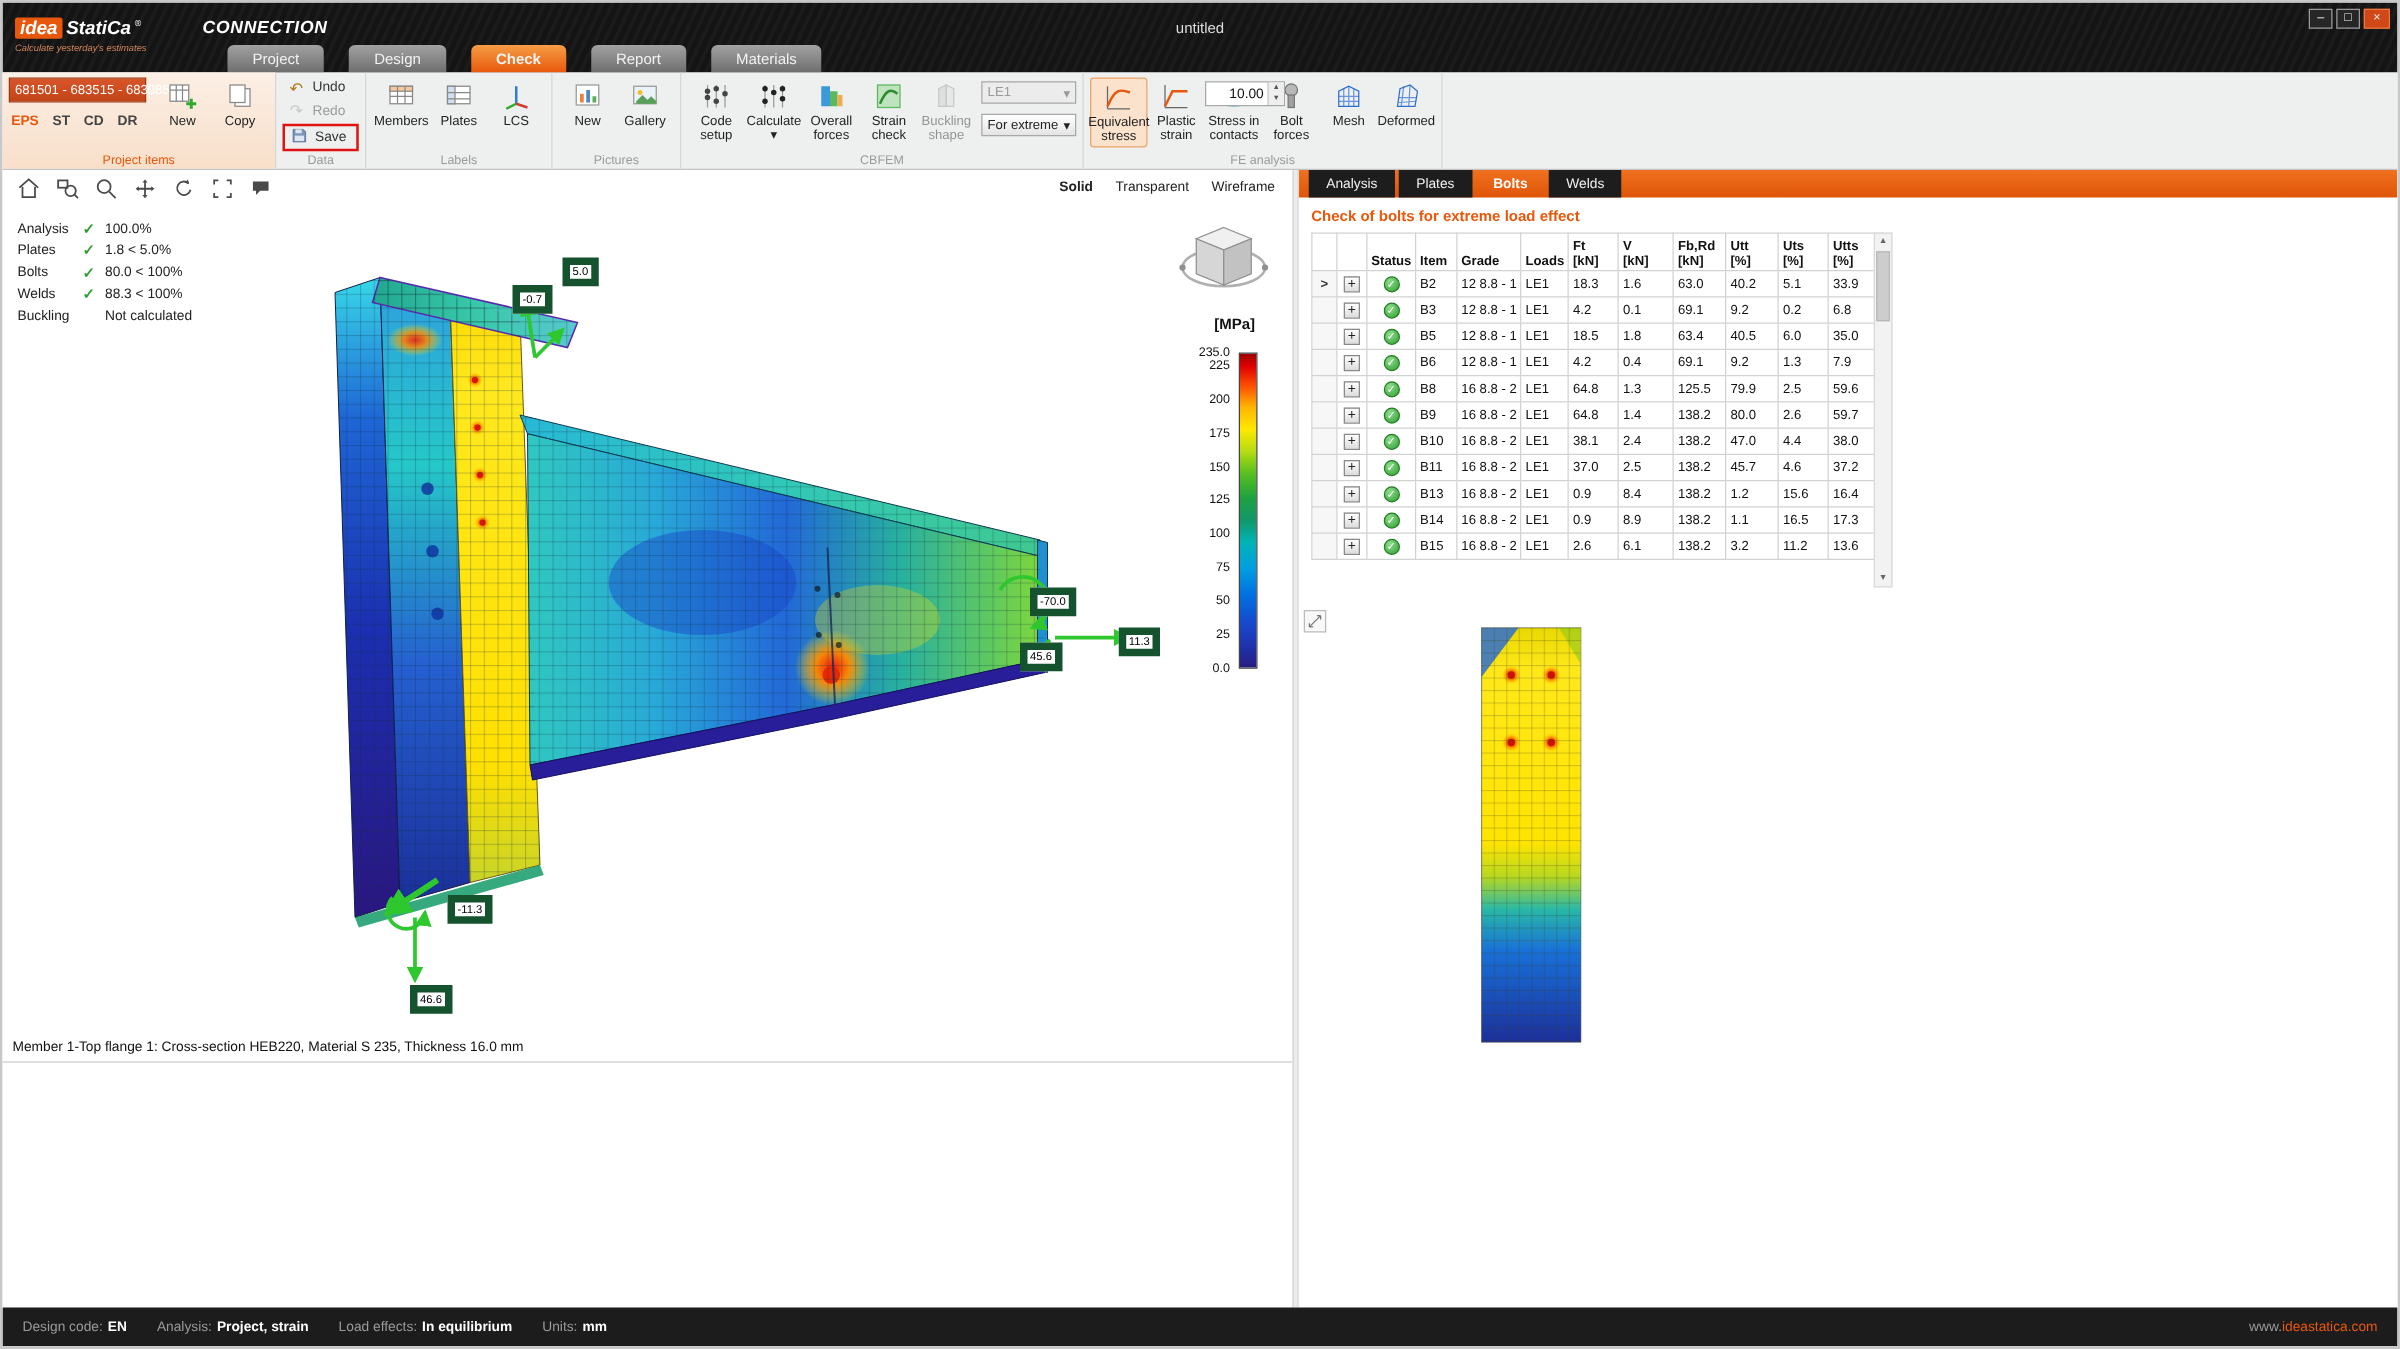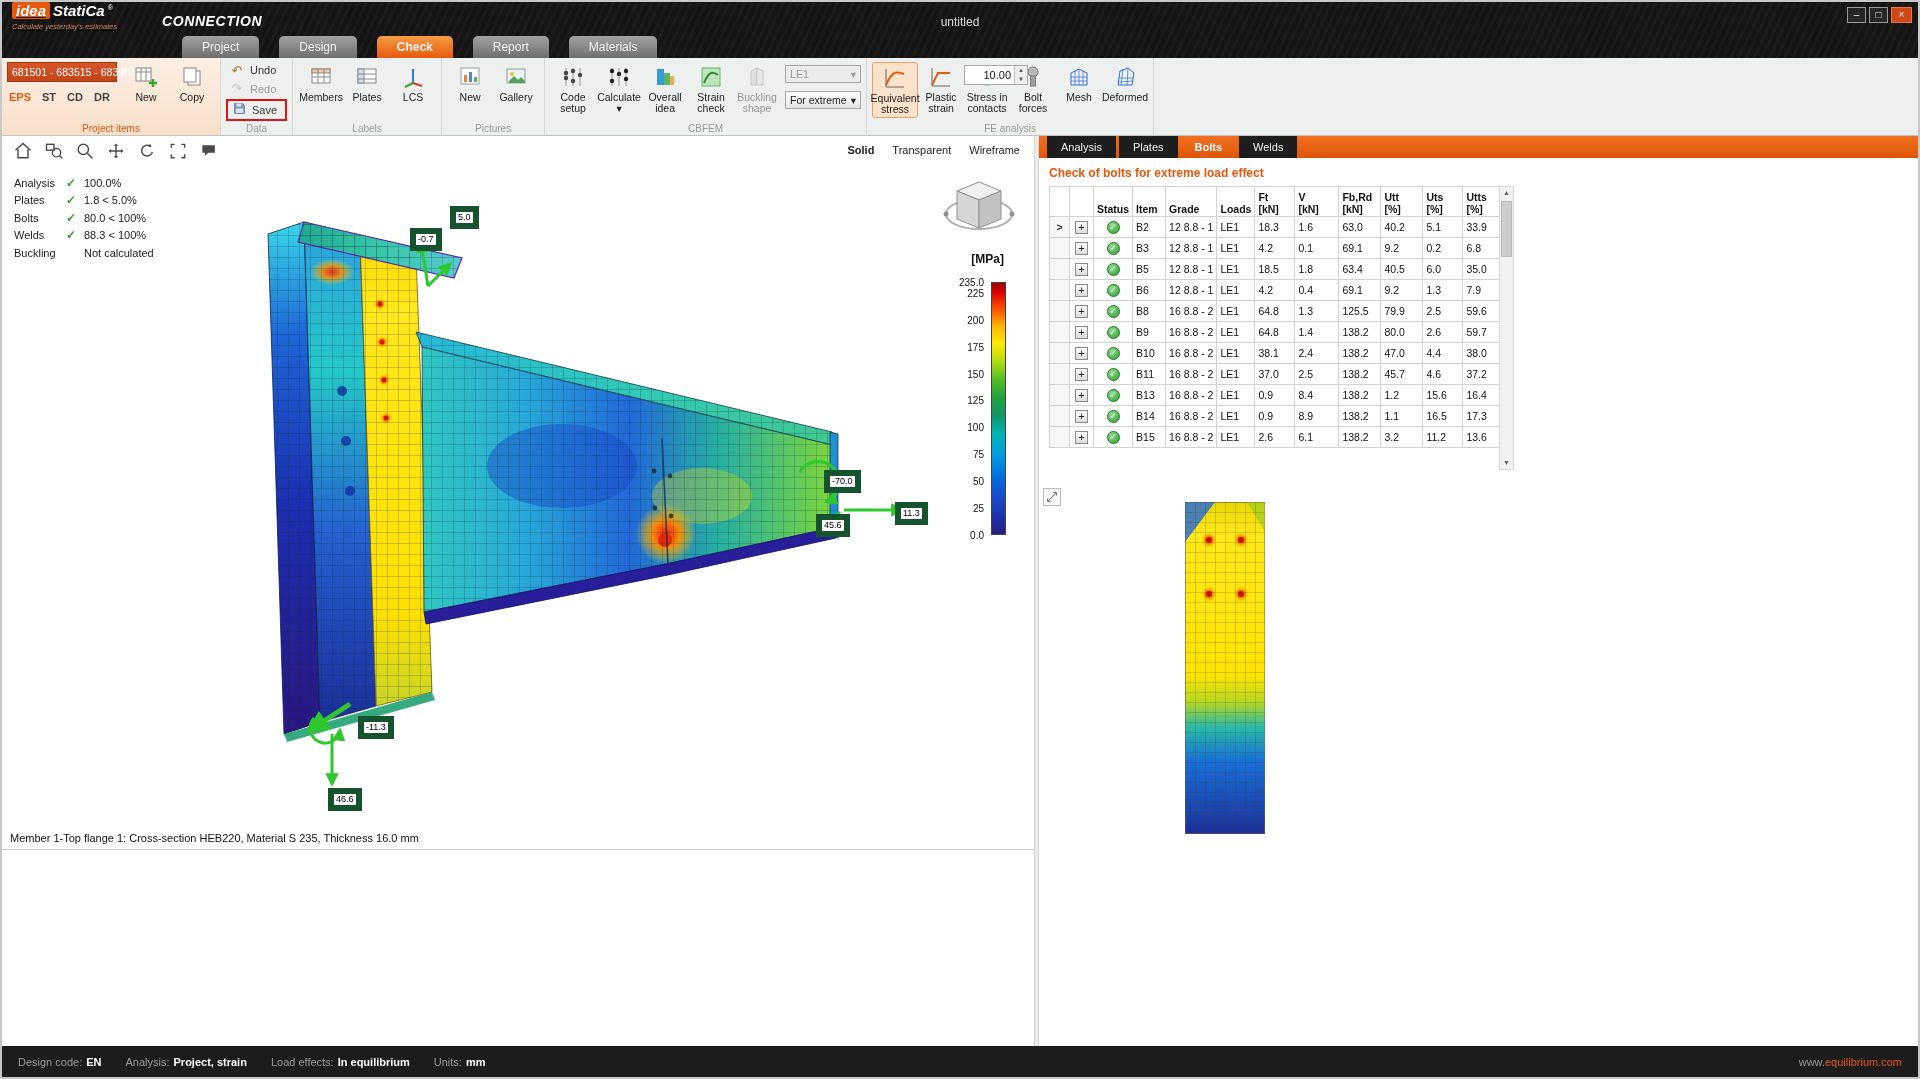--- a/index.html
+++ b/index.html
@@ -4,21 +4,21 @@
 <style>
   *{margin:0;padding:0;box-sizing:border-box;}
   html,body{width:1920px;height:1079px;}
   body{font-family:"Liberation Sans",sans-serif;background:#505050;}
   .window{position:relative;width:1920px;height:1079px;background:#fff;border:2px solid #c8c8c8;overflow:hidden;}
 
   
   .header{position:absolute;top:0;left:0;right:0;height:56px;
     background:#141414;
     background-image:repeating-linear-gradient(115deg,rgba(255,255,255,.03) 0 3px,transparent 3px 7px);}
-  .logo{position:absolute;left:10px;top:0;text-decoration:underline;}
+  .logo{position:absolute;left:10px;top:12px;}
   .logo-row{display:flex;align-items:baseline;gap:3px;}
   .logo-idea{background:#e8580c;color:#fff;font-weight:bold;font-style:italic;font-size:15px;padding:0 4px;border-radius:2px;}
   .logo-statica{color:#fff;font-weight:bold;font-style:italic;font-size:15px;}
   .logo-reg{color:#fff;font-size:7px;position:relative;top:-6px;}
   .tagline{color:#d0855a;font-size:7.5px;font-style:italic;margin-top:3px;}
   .app-name{position:absolute;left:160px;top:11px;color:#fff;font-weight:bold;font-style:italic;font-size:14px;letter-spacing:.6px;}
   .doc-title{position:absolute;left:0;right:0;top:13px;text-align:center;color:#ddd;font-size:12px;pointer-events:none;}
   .win-controls{position:absolute;top:5px;right:6px;display:flex;gap:3px;}
   .win-btn{width:19px;height:16px;border:1px solid #9a9a9a;background:#262626;color:#eee;font-size:10px;line-height:14px;text-align:center;cursor:default;}
   .win-btn.close{background:#d04818;border-color:#e87840;width:21px;}
@@ -292,21 +292,21 @@
           <span class="lbl"><span>Calculate</span> <span>▾</span></span>
         </div>
         <div class="rbtn">
           <span class="ico">
               <svg width="24" height="24" viewBox="0 0 24 24">
                 <rect x="4" y="4" width="7" height="16" fill="#3a9ad9"></rect>
                 <rect x="11" y="8" width="6" height="12" fill="#5cb85c"></rect>
                 <rect x="17" y="11" width="4" height="9" fill="#f0ad4e"></rect>
               </svg>
             </span>
-          <span class="lbl">Overall idea</span>
+          <span class="lbl">Overall forces</span>
         </div>
         <div class="rbtn">
           <span class="ico">
               <svg width="24" height="24" viewBox="0 0 24 24">
                 <rect x="3" y="3" width="18" height="18" fill="#bfe3bf" stroke="#5cb85c"></rect>
                 <path d="M5 18C10 6 14 6 19 10" stroke="#2e8b2e" fill="none" stroke-width="2"></path>
               </svg>
             </span>
           <span class="lbl">Strain check</span>
         </div>
@@ -948,16 +948,16 @@
         </svg>
       </div>
     </div>
   </div>
 
   <div class="statusbar">
     <span><span class="sb-lbl">Design code:</span><span class="sb-val">EN</span></span>
     <span><span class="sb-lbl">Analysis:</span><span class="sb-val">Project, strain</span></span>
     <span><span class="sb-lbl">Load effects:</span><span class="sb-val">In equilibrium</span></span>
     <span><span class="sb-lbl">Units:</span><span class="sb-val">mm</span></span>
-    <span class="sb-site"><span class="sb-www">www.</span><span class="sb-domain">equilibrium.com</span></span>
+    <span class="sb-site"><span class="sb-www">www.</span><span class="sb-domain">ideastatica.com</span></span>
   </div>
 
 </div>
 
 </body></html>

